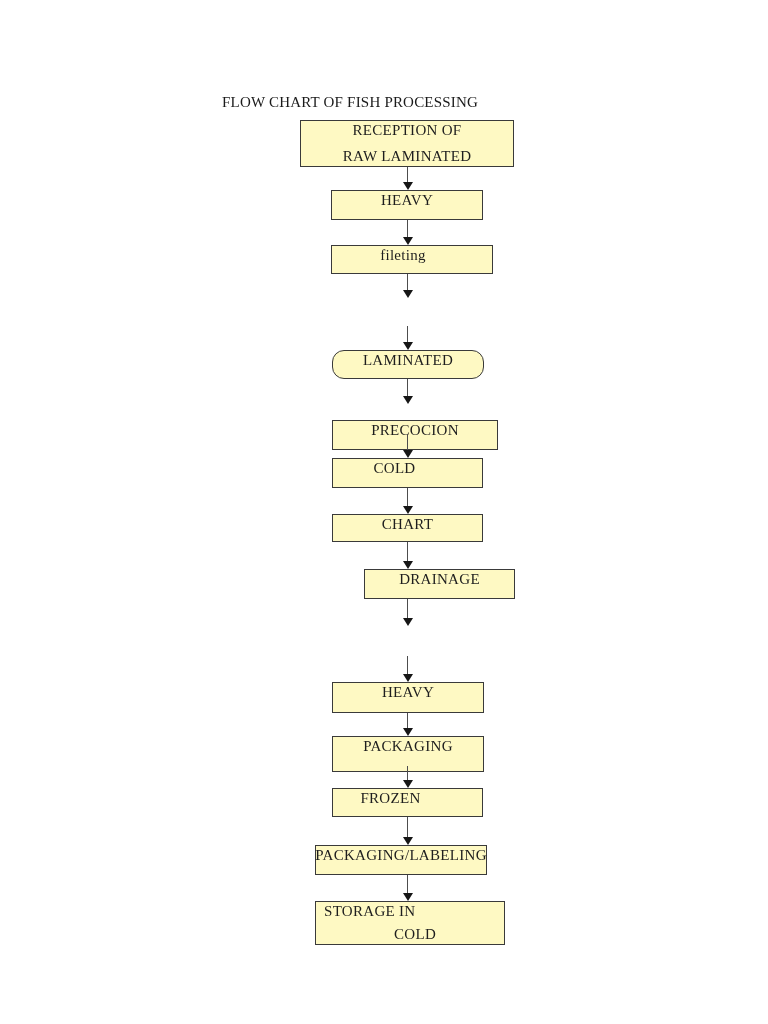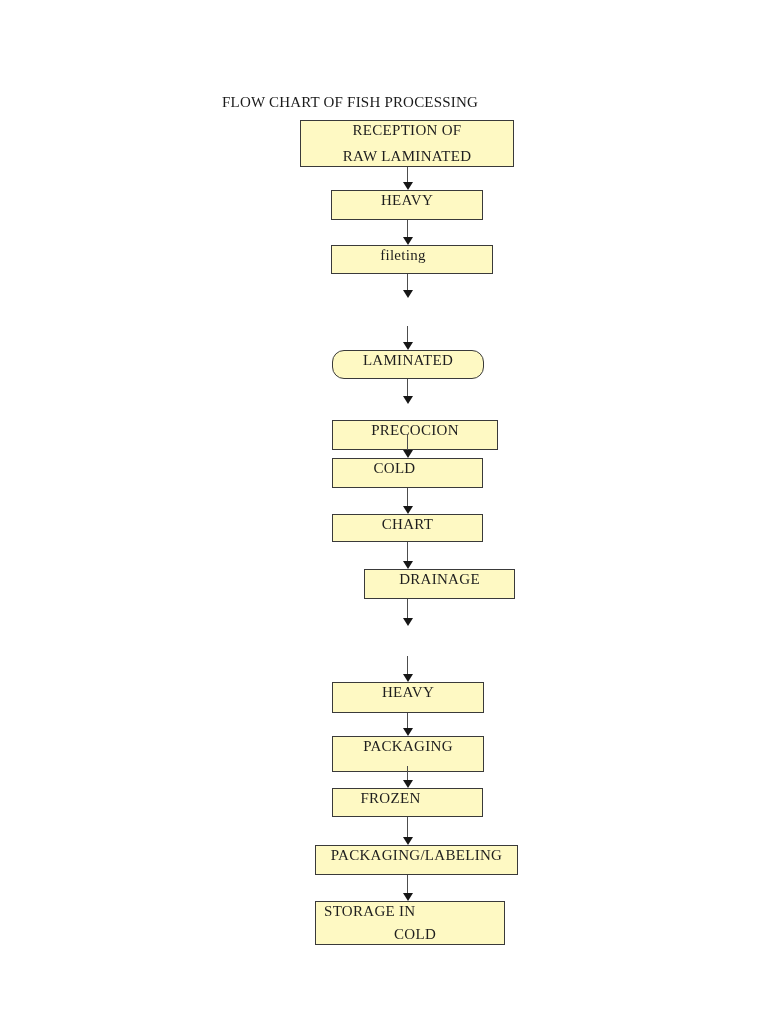--- a/index.html
+++ b/index.html
@@ -191,21 +191,21 @@
 
   <div class="flow-box nudge-34" style="left:332px; top:788px; width:151px; height:29px;">
     <span class="step-line">FROZEN</span>
   </div>
 
   <div class="connector" style="left:402px; top:817px; height:28px;">
     <div class="connector-line"></div>
     <div class="arrow-head"></div>
   </div>
 
-  <div class="flow-box" style="left:315px; top:845px; width:203px; height:30px;">
+  <div class="flow-box" style="left:315px; top:845px; width:172px; height:30px;">
     <span class="step-line">PACKAGING/LABELING</span>
   </div>
 
   <div class="connector" style="left:402px; top:875px; height:26px;">
     <div class="connector-line"></div>
     <div class="arrow-head"></div>
   </div>
 
   <div class="flow-box align-left" style="left:315px; top:901px; width:190px; height:44px;">
     <span class="step-line">STORAGE IN</span>

